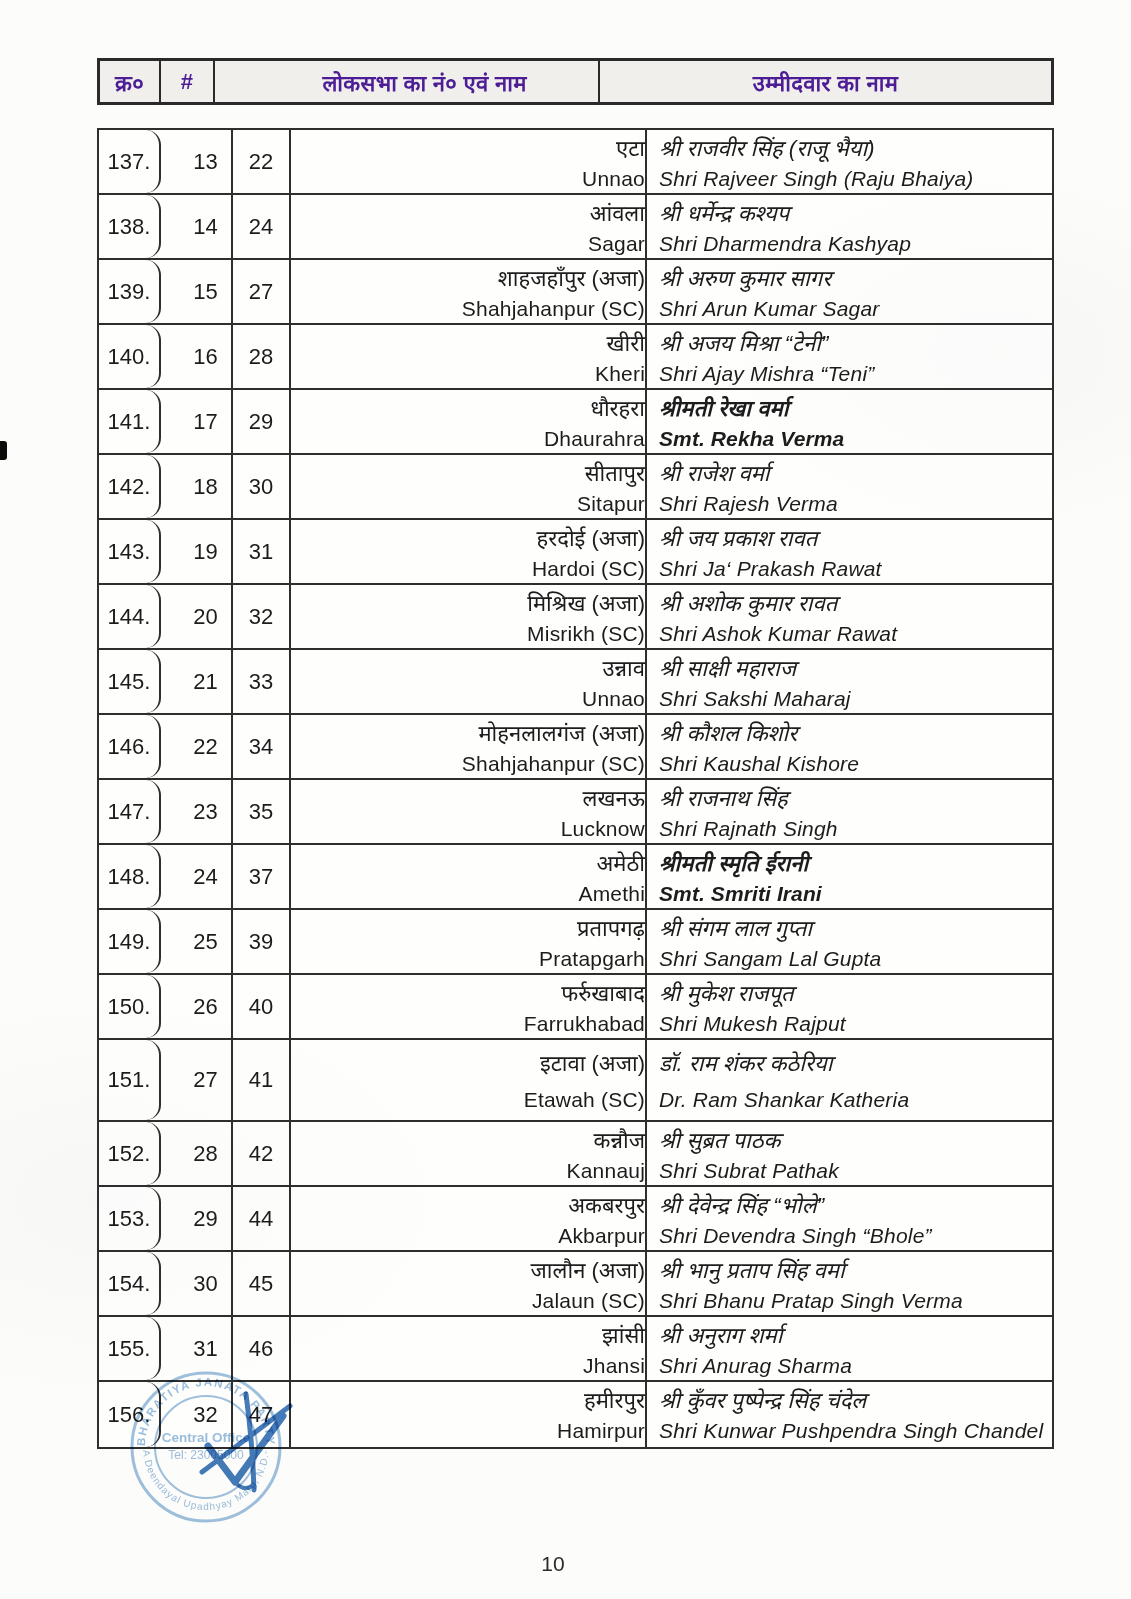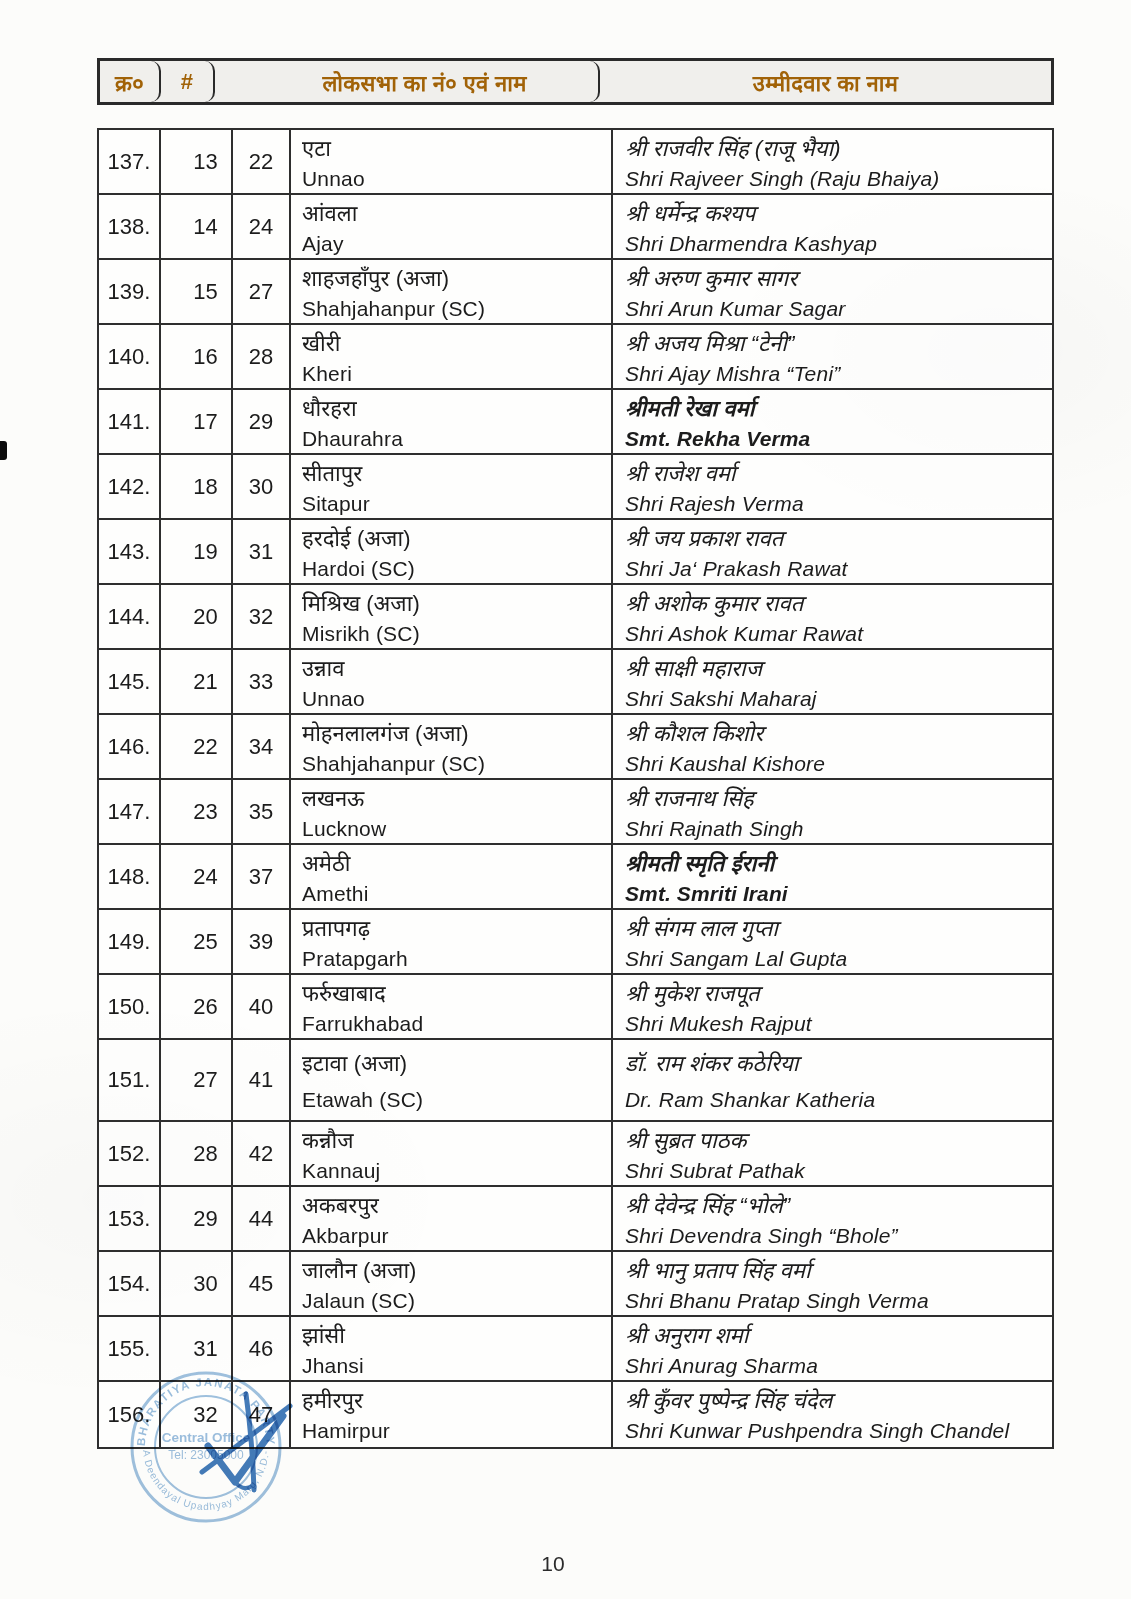--- a/index.html
+++ b/index.html
@@ -20,23 +20,22 @@
   .header-table{
     position:absolute;left:97px;top:58px;width:957px;height:47px;
     display:flex;box-sizing:border-box;
     border:3px solid #2a2a2a;
     background:#f0efec;
   }
   .header-cell{
     box-sizing:border-box;
     border-right:2px solid #2a2a2a;
     display:flex;align-items:center;justify-content:center;
-    font-size:22px;font-weight:bold;color:#a16207;
+    font-size:22px;font-weight:bold;color:#4c1d95;
     letter-spacing:.3px;
-    border-radius:10px;
   }
   .hc1{width:61px;}
   .hc2{width:54px;}
   .hc3{width:385px;padding-left:36px;}
   .hc4{flex:1;border-right:none;}
 
   
   .body-table{
     position:absolute;left:97px;top:128px;width:957px;
     box-sizing:border-box;
@@ -47,24 +46,24 @@
     display:flex;height:65px;box-sizing:border-box;
     border-bottom:2px solid #2e2e2e;
   }
   .row:last-child{border-bottom:none;}
   .row.tall{height:82px;}
   .cell{
     box-sizing:border-box;
     border-right:2px solid #2e2e2e;
     overflow:hidden;
   }
-  .c1{width:62px;display:flex;align-items:center;justify-content:center;font-size:22px;}
+  .c1{width:62px;display:flex;align-items:center;justify-content:center;font-size:22px;border-radius:15px;}
   .c2{width:53px;display:flex;align-items:center;justify-content:center;font-size:22px;margin-left:19px;}
   .c3{width:58px;display:flex;align-items:center;justify-content:center;font-size:22px;}
-  .c4{width:322px;padding:3px 12px 0 11px;}
+  .c4{width:356px;padding:3px 0 0 11px;text-align:right;}
   .c5{flex:1;border-right:none;padding:3px 12px 0 12px;font-style:italic;}
   .hi{font-size:22px;line-height:31px;white-space:nowrap;}
   .en{font-size:21px;line-height:29px;white-space:nowrap;letter-spacing:.2px;}
   .row.bold .c5 .hi,
   .row.bold .c5 .en{font-weight:bold;letter-spacing:.1px;}
   .row.tall .c4, .row.tall .c5{padding-top:6px;}
   .row.tall .hi{line-height:36px;}
   .row.tall .en{line-height:36px;}
 
   
@@ -114,21 +113,21 @@
         <div class="hi">श्री राजवीर सिंह (राजू भैया)</div>
         <div class="en">Shri Rajveer Singh (Raju Bhaiya)</div>
       </div>
     </div>
       <div class="row">
       <div class="cell c1">138.</div>
       <div class="cell c2">14</div>
       <div class="cell c3">24</div>
       <div class="cell c4">
         <div class="hi">आंवला</div>
-        <div class="en">Ajay</div>
+        <div class="en">Sagar</div>
       </div>
       <div class="cell c5">
         <div class="hi">श्री धर्मेन्द्र कश्यप</div>
         <div class="en">Shri Dharmendra Kashyap</div>
       </div>
     </div>
       <div class="row">
       <div class="cell c1">139.</div>
       <div class="cell c2">15</div>
       <div class="cell c3">27</div>

